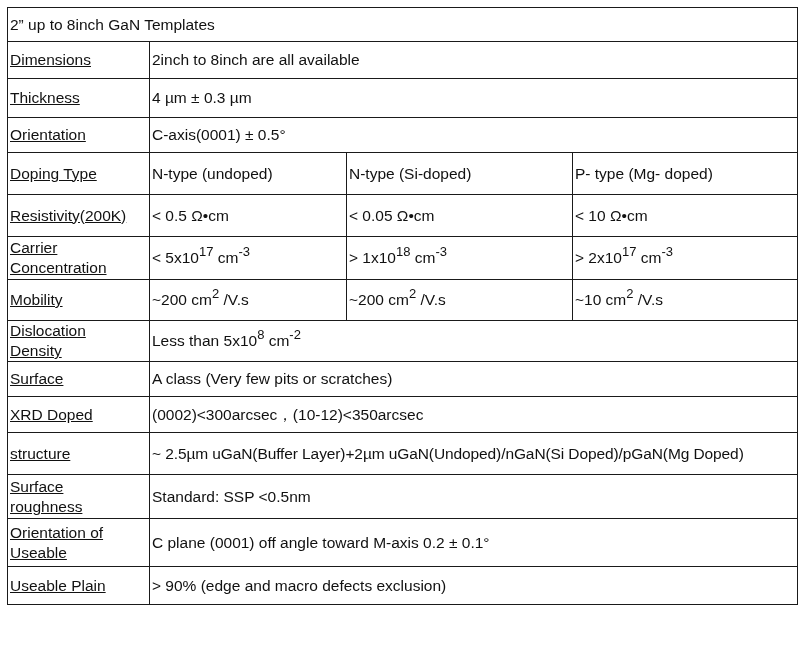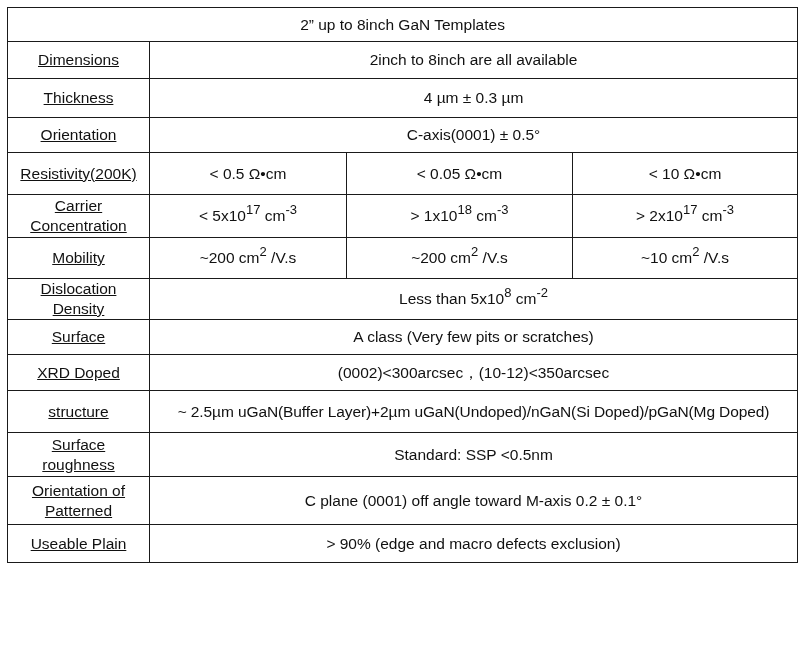--- a/index.html
+++ b/index.html
@@ -4,21 +4,21 @@
 <style>
   html, body { margin: 0; padding: 0; background: #ffffff; }
   body { width: 803px; height: 649px; position: relative; overflow: hidden;
          font-family: "Liberation Sans", sans-serif; color: #111111; }
   table.spec {
     position: absolute; left: 7px; top: 7px;
     width: 790px; border-collapse: collapse; table-layout: fixed;
   }
   table.spec td {
     border: 1px solid #1a1a1a;
-    text-align: center; vertical-align: middle;
+    text-align: left; vertical-align: middle;
     font-size: 15.5px; line-height: 20px;
     padding: 0 2px;
   }
   td.label { line-height: 21px; text-decoration: underline; }
   sup { font-size: 13px; vertical-align: 7px; line-height: 0; }
   .nowrap { white-space: nowrap; letter-spacing: -0.1px; }
 </style>
 </head>
 <body>
 
@@ -42,20 +42,26 @@
     <tr style="height:39px">
       <td class="label">Thickness</td>
       <td colspan="3">4 µm ± 0.3 µm</td>
     </tr>
 
     <tr style="height:35px">
       <td class="label">Orientation</td>
       <td colspan="3">C-axis(0001) ± 0.5°</td>
     </tr>
 
+    <tr style="height:42px">
+      <td class="label">Doping Type</td>
+      <td>N-type (undoped)</td>
+      <td>N-type (Si-doped)</td>
+      <td>P- type (Mg- doped)</td>
+    </tr>
 
     <tr style="height:42px">
       <td class="label">Resistivity(200K)</td>
       <td>&lt; 0.5 Ω•cm</td>
       <td>&lt; 0.05 Ω•cm</td>
       <td>&lt;  10 Ω•cm</td>
     </tr>
 
     <tr style="height:43px">
       <td class="label">
@@ -115,21 +121,21 @@
       <td class="label">
         <span>Surface</span><br>
         <span>roughness</span>
       </td>
       <td colspan="3">Standard: SSP &lt;0.5nm</td>
     </tr>
 
     <tr style="height:48px">
       <td class="label">
         <span>Orientation of</span><br>
-        <span>Patterned</span>
+        <span>Useable</span>
       </td>
       <td colspan="3">C plane (0001) off angle toward M-axis 0.2 ± 0.1°</td>
     </tr>
 
 
     <tr style="height:38px">
       <td class="label">Useable Plain</td>
       <td colspan="3">&gt; 90% (edge and macro defects exclusion)</td>
     </tr>
   </tbody>

